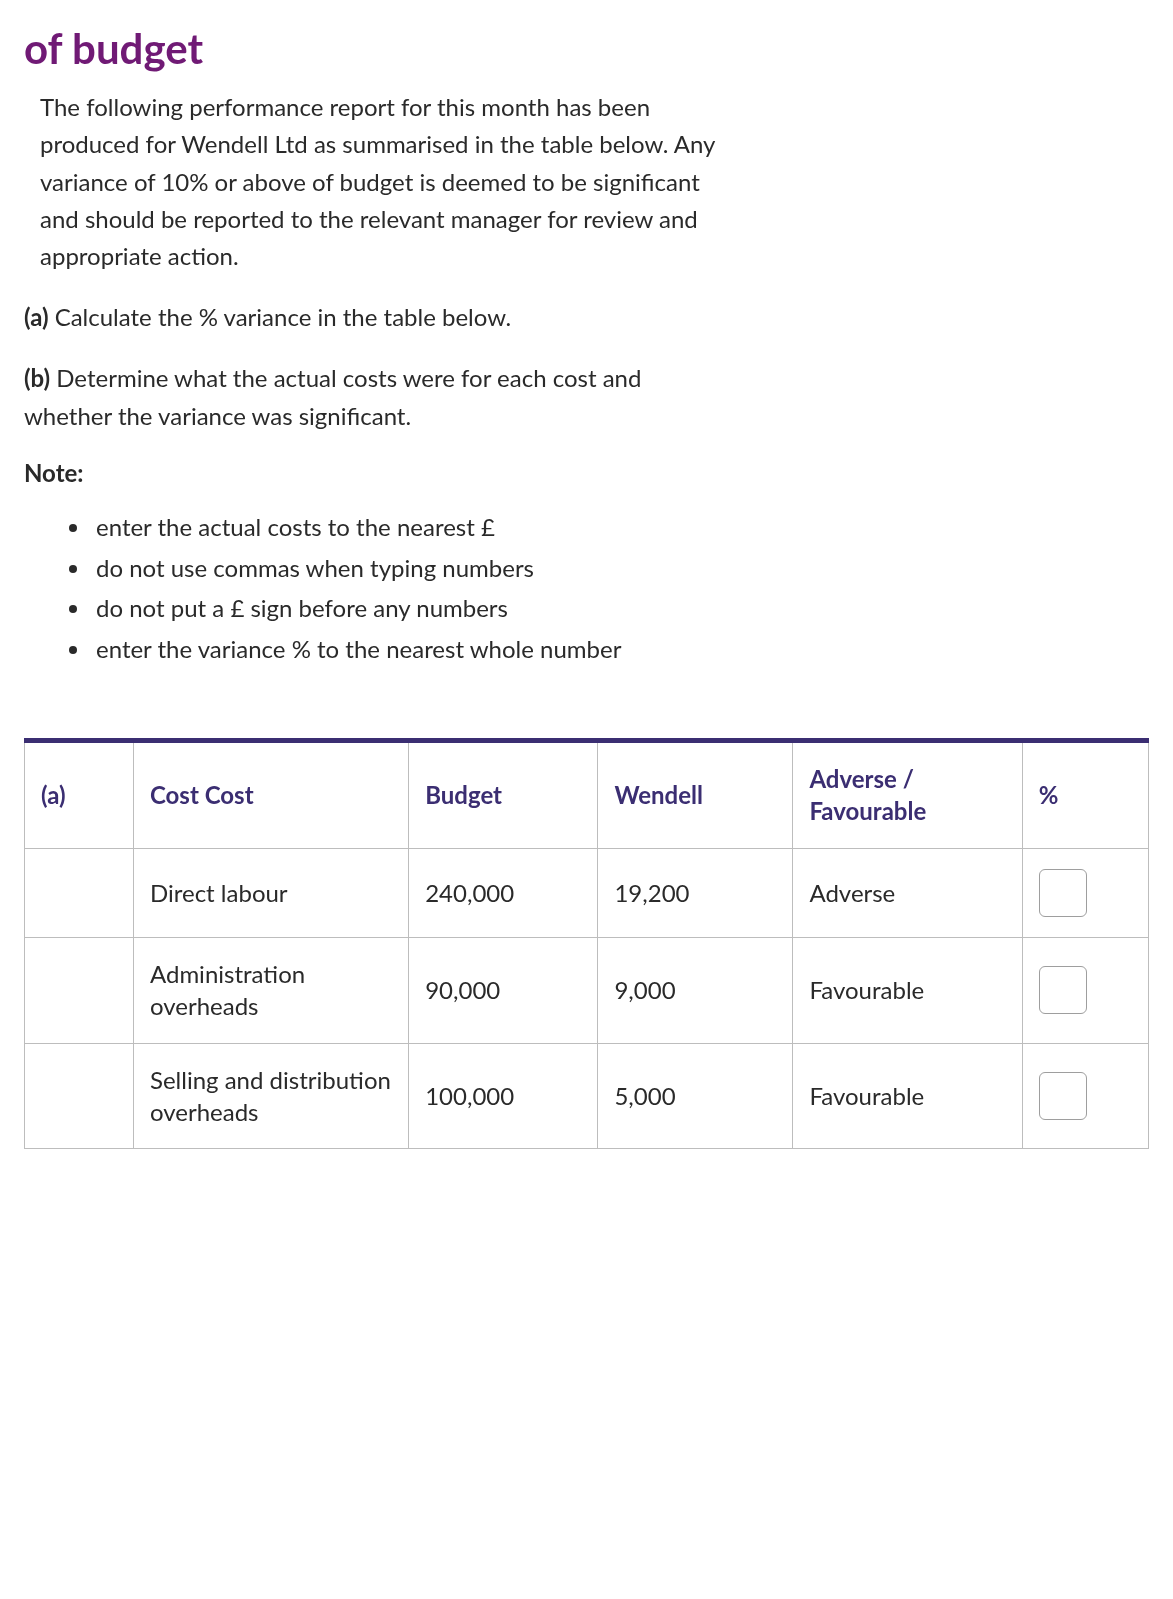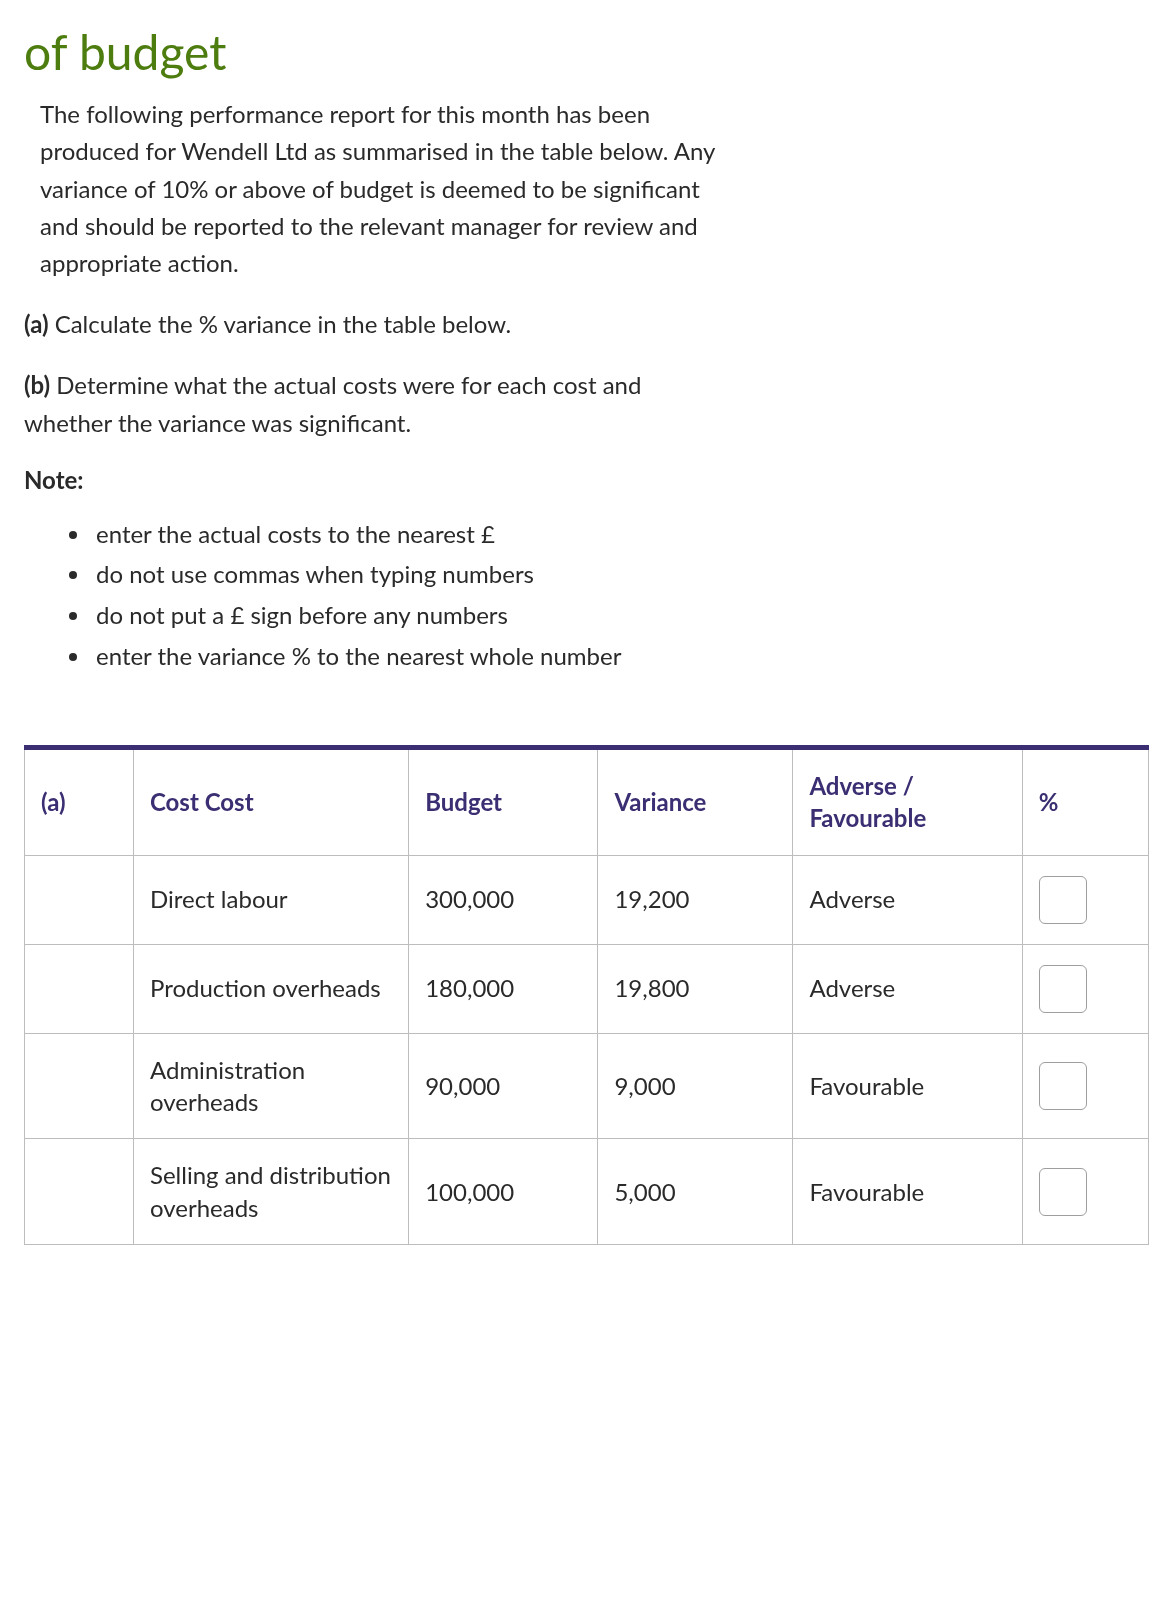--- a/index.html
+++ b/index.html
@@ -6,23 +6,23 @@
   body {
     margin: 0;
     padding: 24px 24px 0 24px;
     font-family: "Segoe UI", "Lato", "Helvetica Neue", Arial, sans-serif;
     color: #2a2a2a;
     background: #fff;
     font-size: 24px;
     width: 1173px;
   }
   h1 {
-    font-size: 48px;
-    font-weight: 400;
-    color: #4d7c0f;
+    font-size: 42px;
+    font-weight: 700;
+    color: #701a75;
     margin: 0 0 16px 0;
     line-height: 1.15;
   }
   .intro {
     line-height: 1.55;
     margin: 0 0 24px 16px;
     max-width: 700px;
   }
   .pa {
     margin: 0 0 24px 0;
@@ -110,41 +110,31 @@
       <col class="c-budget">
       <col class="c-var">
       <col class="c-af">
       <col class="c-pct">
   </colgroup>
   <thead>
     <tr>
       <th>(a)</th>
       <th>Cost Cost</th>
       <th>Budget</th>
-      <th>Variance</th>
+      <th>Wendell</th>
       <th>Adverse / Favourable</th>
       <th class="pct-cell">%</th>
     </tr>
   </thead>
   <tbody>
     <tr>
       <td class="a-cell"></td>
       <td>Direct labour</td>
-      <td>300,000</td>
+      <td>240,000</td>
       <td>19,200</td>
-      <td>Adverse</td>
-      <td class="pct-cell">
-        <input type="text" class="pct" value="" style="">
-      </td>
-    </tr>
-    <tr>
-      <td class="a-cell"></td>
-      <td>Production overheads</td>
-      <td>180,000</td>
-      <td>19,800</td>
       <td>Adverse</td>
       <td class="pct-cell">
         <input type="text" class="pct" value="" style="">
       </td>
     </tr>
     <tr>
       <td class="a-cell"></td>
       <td>Administration overheads</td>
       <td>90,000</td>
       <td>9,000</td>

